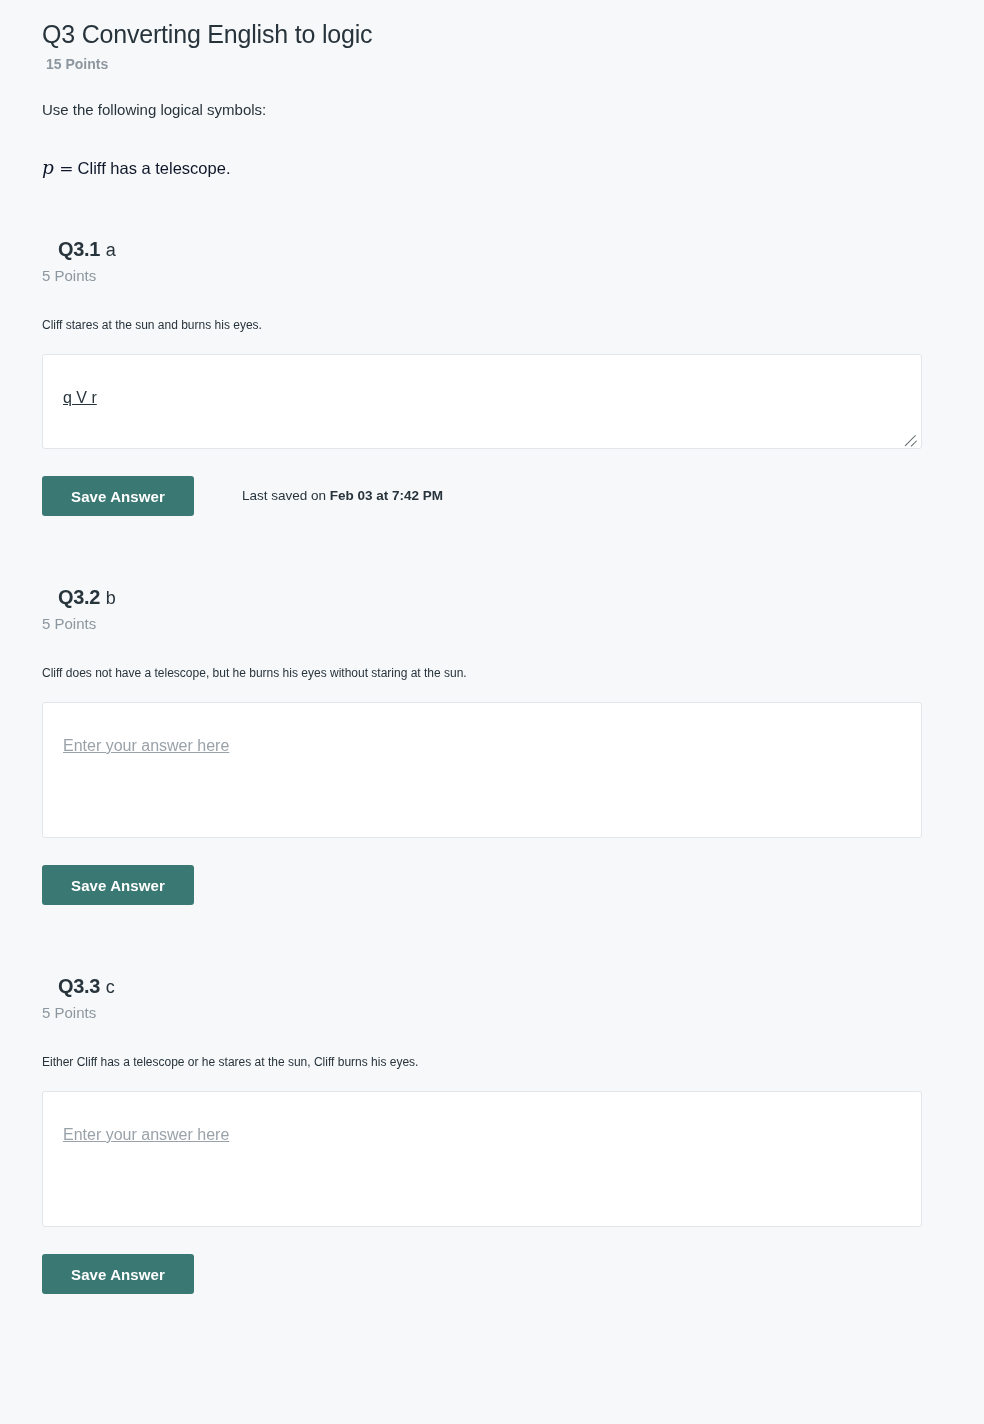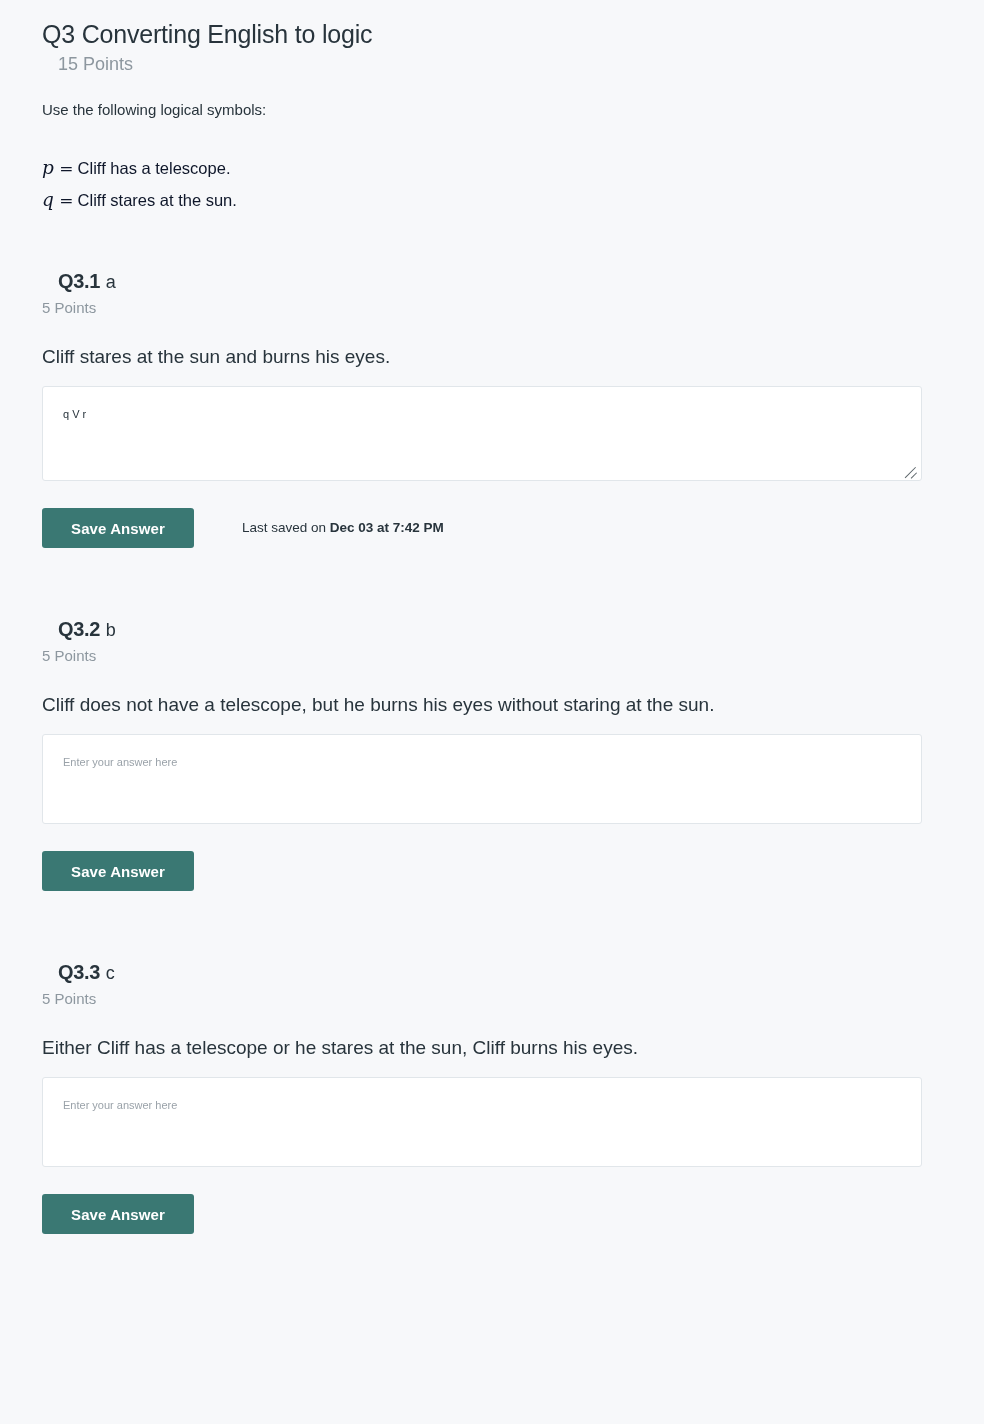--- a/index.html
+++ b/index.html
@@ -26,24 +26,25 @@
     line-height: 32px;
     font-weight: 400;
     color: #28343c;
     margin: 0 0 4px 0;
     letter-spacing: -0.2px;
   }
   .q-title .qnum {
     font-weight: 400;
   }
   .q-points {
-    font-size: 18px;
+    font-size: 14px;
     line-height: 20px;
     color: #8d979f;
-    margin: 0 0 24px 16px;
+    margin: 0 0 24px 4px;
+    font-weight: bold;
   }
 
   .prompt {
     font-size: 15px;
     line-height: 24px;
     color: #28343c;
     margin: 0 0 30px 0;
   }
 
   
@@ -89,48 +90,49 @@
   .subq-title .qlabel {
     font-size: 18px;
   }
   .subq-points {
     font-size: 15px;
     line-height: 20px;
     color: #8d979f;
     margin: 0 0 27px 0;
   }
   .subq-text {
-    font-size: 19px;
+    font-size: 12px;
     line-height: 24px;
     color: #28343c;
     margin: 0 0 17px 0;
   }
 
   
   .answer-box {
     position: relative;
     width: 880px;
     height: 95px;
     background: #ffffff;
     border: 1px solid #e1e6ea;
     border-radius: 3px;
     margin: 0 0 0 0;
   }
   .answer-box.tall {
-    height: 90px;
+    height: 136px;
   }
   .answer-text {
     position: absolute;
     left: 20px;
-    top: 16px;
-    font-size: 11px;
+    top: 32px;
+    font-size: 16px;
     line-height: 22px;
     color: #28343c;
     font-family: "Liberation Sans", sans-serif;
     white-space: pre;
+    text-decoration: underline;
   }
   .answer-text.placeholder {
     color: #9aa2a9;
   }
   .resize-grip {
     position: absolute;
     right: 3px;
     bottom: 2px;
     width: 16px;
     height: 16px;
@@ -202,23 +204,20 @@
   <div class="q-points">15 Points</div>
 
   <div class="prompt">Use the following logical symbols:</div>
 
   <div class="math-block">
 
     <div class="math-line">
       <span class="mathvar">p</span><span class="matheq">=</span><span>Cliff has a telescope.</span>
     </div>
 
-    <div class="math-line">
-      <span class="mathvar">q</span><span class="matheq">=</span><span>Cliff stares at the sun.</span>
-    </div>
 
 
   </div>
 
   <div class="subq">
     <div class="subq-title">
       <span class="qnum">Q3.1</span><span>&nbsp;</span><span class="qlabel">a</span>
     </div>
     <div class="subq-points">5 Points</div>
     <div class="subq-text">Cliff stares at the sun and burns his eyes.</div>
@@ -227,21 +226,21 @@
       <div class="answer-text">q V r</div>
       <div class="resize-grip">
         <span class="l1"></span>
         <span class="l2"></span>
       </div>
     </div>
 
     <div class="save-row">
       <button class="save-btn">Save Answer</button>
       <div class="saved-note">
-        <span>Last saved on </span><b>Dec 03 at 7:42 PM</b>
+        <span>Last saved on </span><b>Feb 03 at 7:42 PM</b>
       </div>
     </div>
   </div>
 
   <div class="gap-after-save"></div>
 
   <div class="subq">
     <div class="subq-title">
       <span class="qnum">Q3.2</span><span>&nbsp;</span><span class="qlabel">b</span>
     </div>

